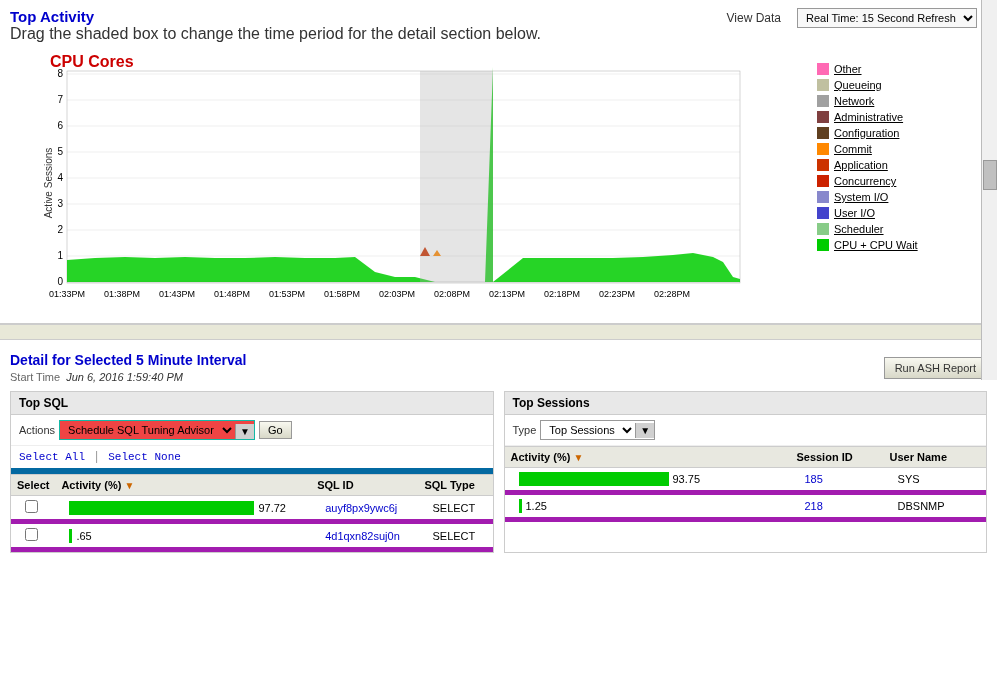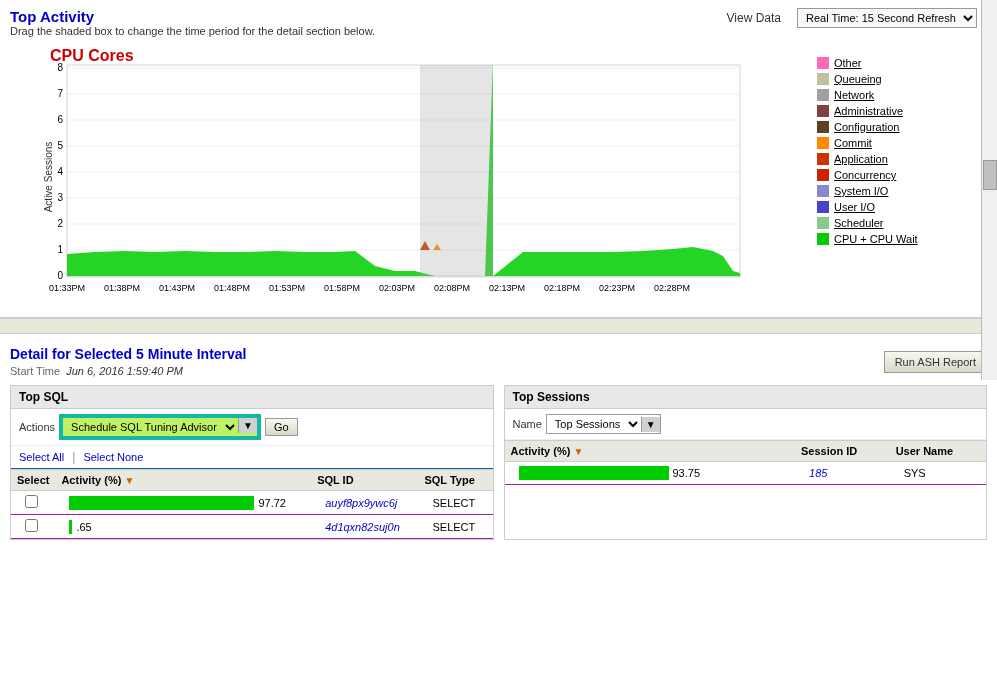--- a/index.html
+++ b/index.html
@@ -17,21 +17,21 @@
       border-bottom: 1px solid #ccc;
       position: relative;
     }
     .top-activity-title {
       color: #0000cc;
       font-size: 15px;
       font-weight: bold;
     }
     .top-activity-subtitle {
       color: #333;
-      font-size: 11px;
+      font-size: 16px;
       margin-bottom: 6px;
     }
     .view-data-row {
       position: absolute;
       top: 8px;
       right: 20px;
       display: flex;
       align-items: center;
       gap: 16px;
     }
@@ -148,23 +148,23 @@
       gap: 4px;
       padding: 5px 8px;
       border-bottom: 1px solid #eee;
     }
     .actions-label {
       font-size: 11px;
       color: #333;
     }
     .actions-select-wrapper {
       display: flex;
-      align-items: flex-start;
-      border: 4px solid #14b8a6;
-      background: #bef264;
+      align-items: flex-end;
+      border: 1px solid #14b8a6;
+      background: #ef4444;
     }
     .actions-select {
       border: none;
       font-size: 11px;
       padding: 2px 4px;
       background: transparent;
       outline: none;
     }
     .actions-select-arrow {
       background: #d0d0d0;
@@ -175,24 +175,25 @@
     }
     .go-btn {
       background: linear-gradient(to bottom, #f8f8f0, #d8d8c8);
       border: 1px solid #999;
       padding: 2px 8px;
       font-size: 11px;
       cursor: pointer;
     }
     .select-links-row {
       padding: 4px 8px;
-      border-bottom: 1px solid #0369a1;
+      border-bottom: 6px solid #0369a1;
       display: flex;
       align-items: center;
       gap: 8px;
+      font-family: Liberation Mono, monospace;
     }
     .select-link {
       color: #0000cc;
       text-decoration: none;
       font-size: 11px;
       cursor: pointer;
     }
     .select-divider {
       color: #999;
     }
@@ -207,21 +208,21 @@
       border-bottom: 1px solid #ccc;
       border-top: 1px solid #ccc;
       padding: 4px 6px;
       font-size: 11px;
       text-align: left;
       white-space: nowrap;
     }
     .data-table td {
       padding: 4px 14px;
       font-size: 11px;
-      border-bottom: 1px solid #a21caf;
+      border-bottom: 5px solid #a21caf;
       vertical-align: middle;
     }
     .th-sort-icon {
       color: #cc6600;
       font-size: 10px;
     }
 
     
     .activity-bar-cell {
       display: flex;
@@ -240,21 +241,20 @@
       width: 3px;
     }
     .activity-value {
       font-size: 11px;
     }
 
     .sql-link {
       color: #0000cc;
       text-decoration: none;
       cursor: pointer;
-      font-style: italic;
     }
 
     
     .top-sessions-header-row {
       padding: 5px 8px;
       border-bottom: 1px solid #eee;
       display: flex;
       align-items: center;
       gap: 4px;
     }
@@ -510,21 +510,21 @@
               </td>
               <td>SELECT</td>
             </tr>
           </tbody>
         </table>
       </div>
 
       <div class="top-sessions-col">
         <div class="section-header">Top Sessions</div>
         <div class="top-sessions-header-row">
-          <span class="view-label">Name</span>
+          <span class="view-label">Type</span>
           <div class="sessions-select-wrapper">
             <select class="sessions-select">
               <option>Top Sessions</option>
             </select>
             <span class="sessions-select-arrow">▼</span>
           </div>
         </div>
         <table class="data-table">
           <thead>
             <tr>
@@ -542,20 +542,32 @@
                 <div class="activity-bar-cell">
                   <div class="activity-bar" style="width:150px;"></div>
                   <span class="activity-value">93.75</span>
                 </div>
               </td>
               <td>
                 <a class="sql-link">185</a>
               </td>
               <td>SYS</td>
             </tr>
+            <tr>
+              <td>
+                <div class="activity-bar-cell">
+                  <div class="activity-bar-small"></div>
+                  <span class="activity-value">1.25</span>
+                </div>
+              </td>
+              <td>
+                <a class="sql-link">218</a>
+              </td>
+              <td>DBSNMP</td>
+            </tr>
           </tbody>
         </table>
       </div>
 
     </div>
   </div>
 
 </div>
 
 </body></html>

